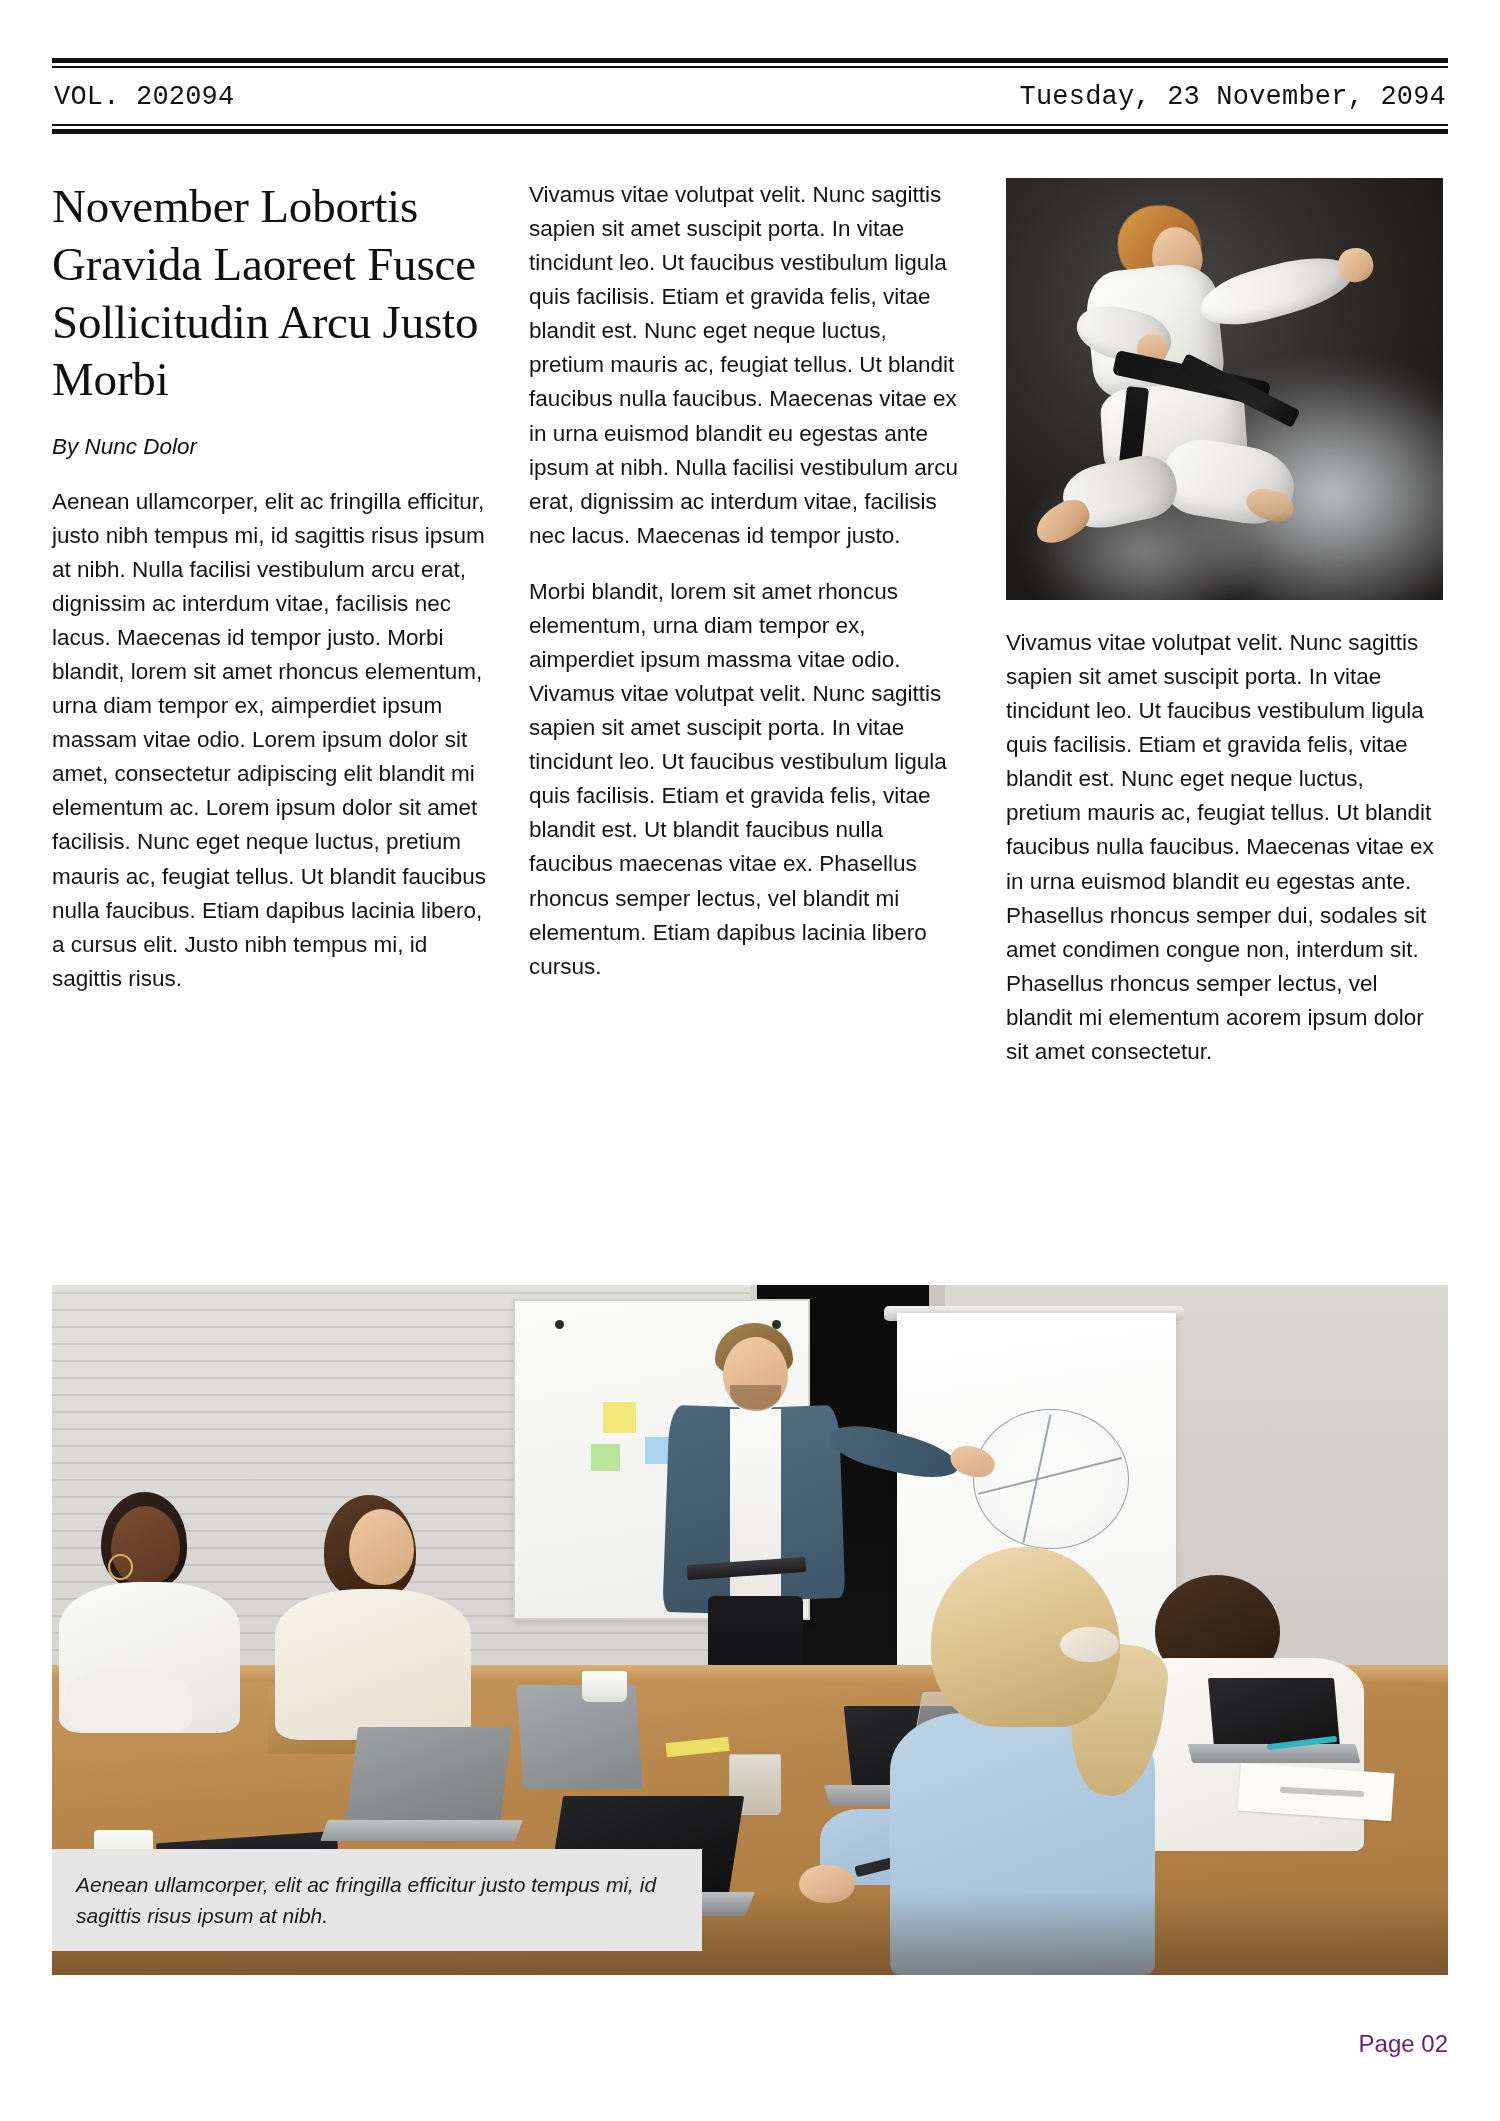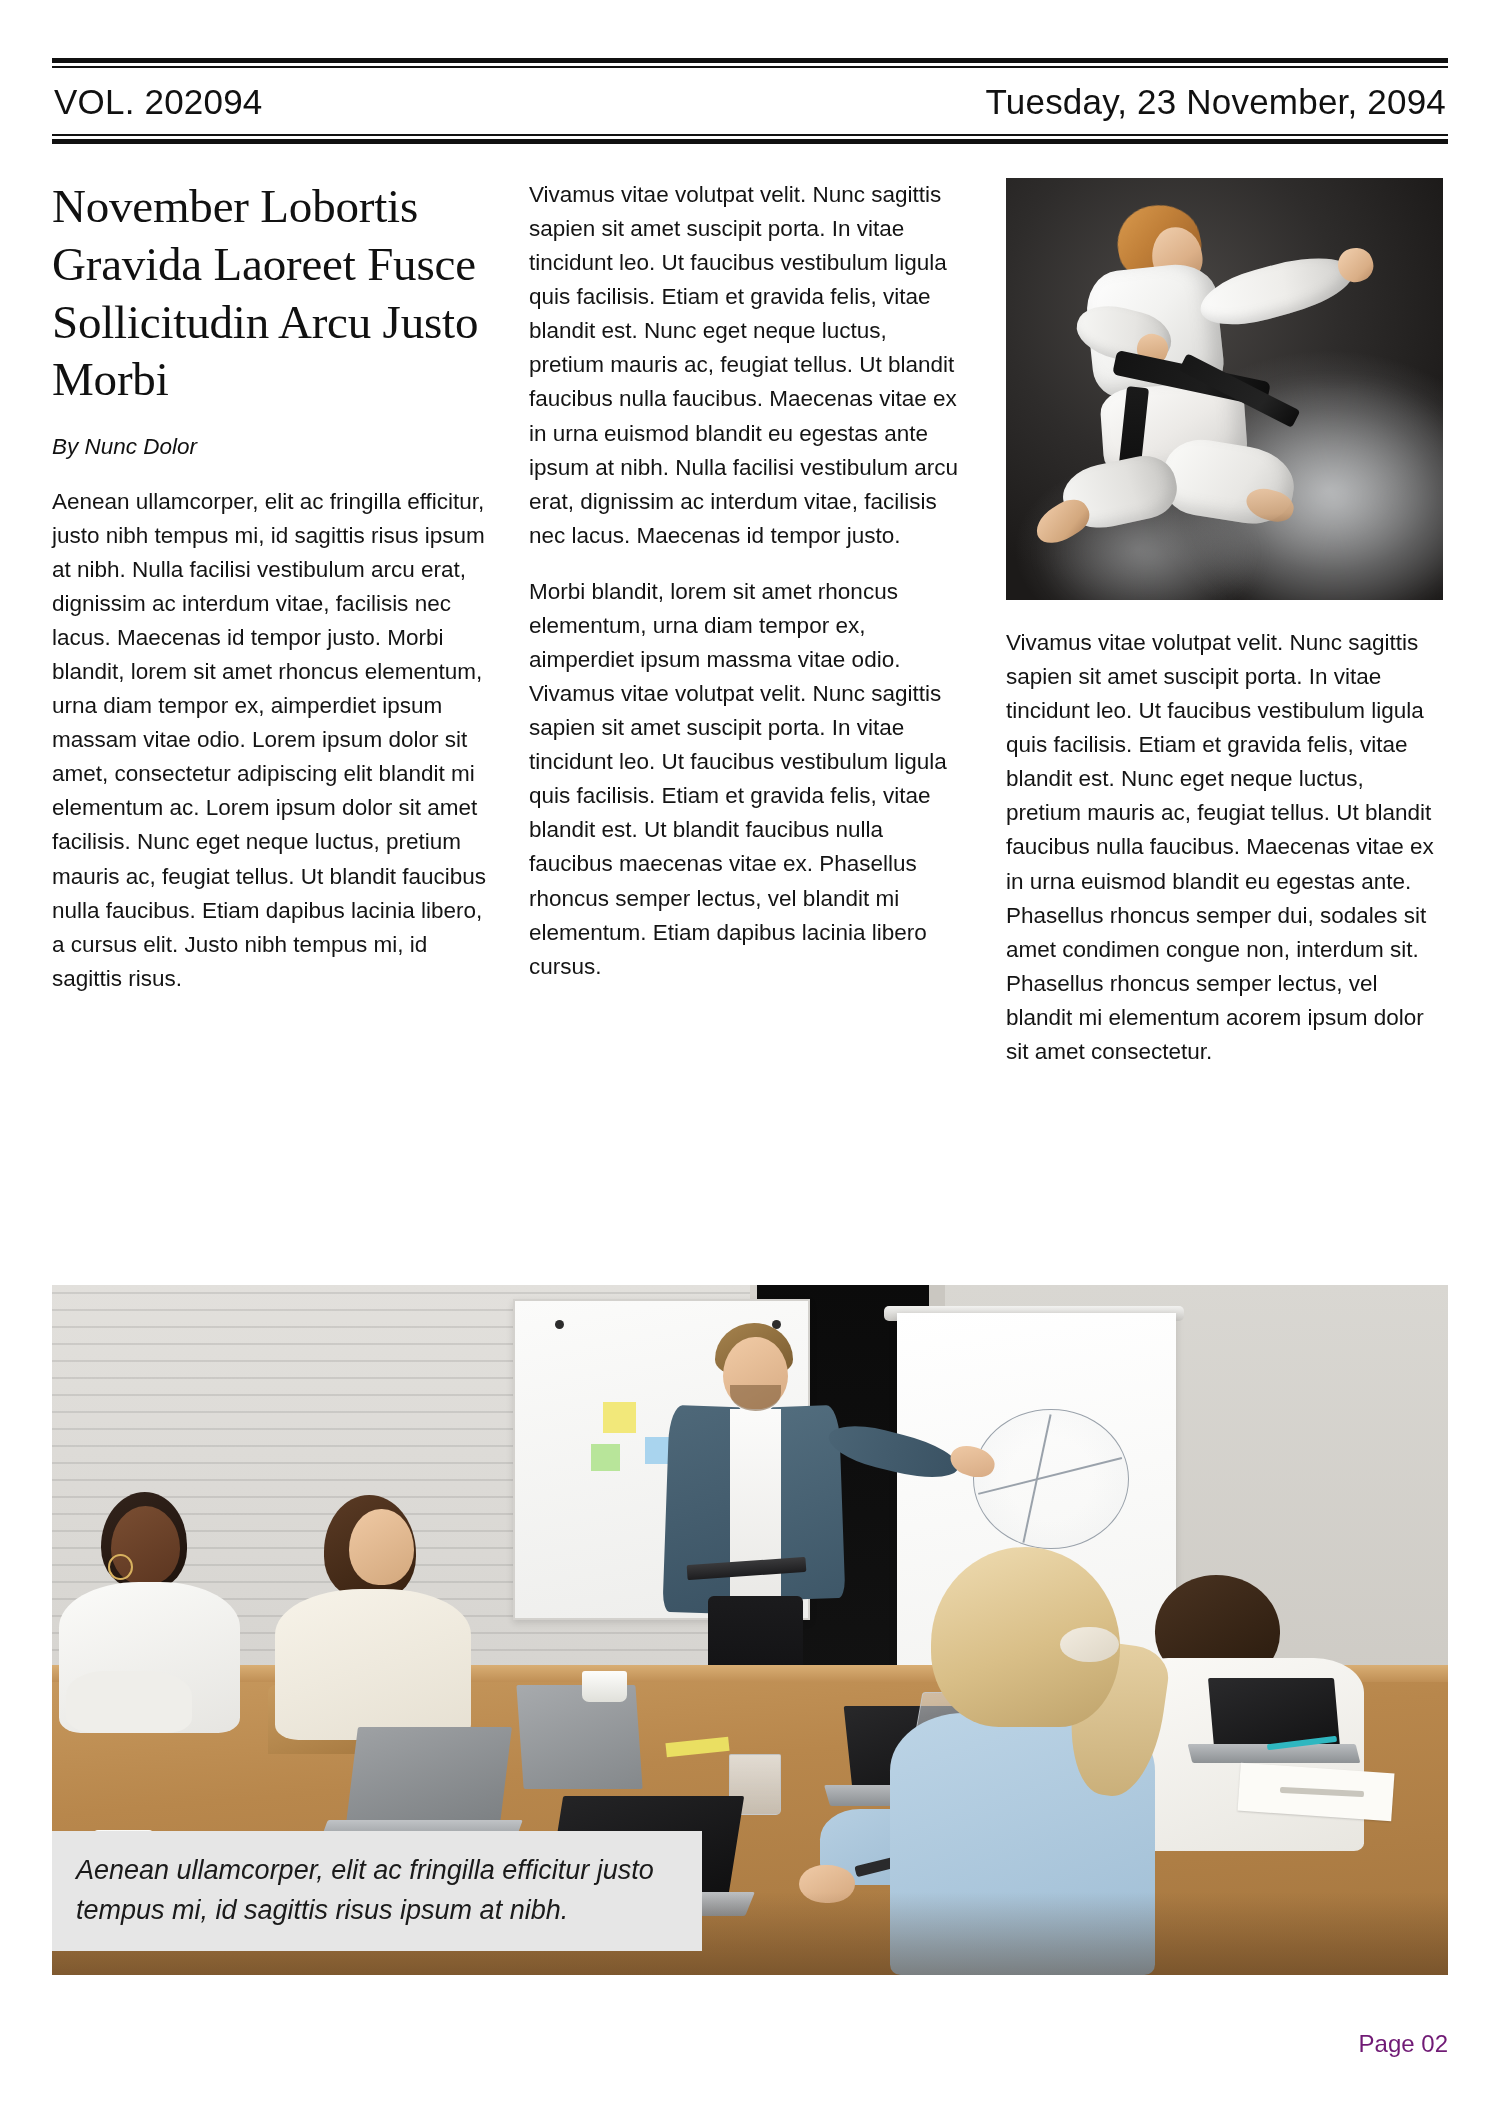--- a/index.html
+++ b/index.html
@@ -44,22 +44,22 @@
     border-top: 2px solid #111;
     border-bottom: 5px solid #111;
   }
   .masthead-row {
     display: flex;
     justify-content: space-between;
     align-items: baseline;
     padding: 14px 2px 12px 2px;
   }
   .vol-text, .date-text {
-    font-family: Liberation Sans, sans-serif;
-    font-size: 35px;
+    font-family: Liberation Mono, monospace;
+    font-size: 27px;
     letter-spacing: 0.2px;
     color: #111;
     white-space: nowrap;
   }
 
   
   .article {
     position: absolute;
     left: 52px;
     top: 178px;
@@ -403,21 +403,21 @@
     bottom: 24px;
     width: 650px;
     background: #e6e6e6;
     padding: 20px 24px 20px 24px;
     box-sizing: border-box;
   }
   .caption p {
     margin: 0;
     font-family: "Liberation Sans", sans-serif;
     font-style: italic;
-    font-size: 27px;
+    font-size: 21px;
     line-height: 1.48;
     color: #1a1a1a;
   }
 
   
   .footer {
     position: absolute;
     left: 52px;
     top: 2030px;
     width: 1396px;

